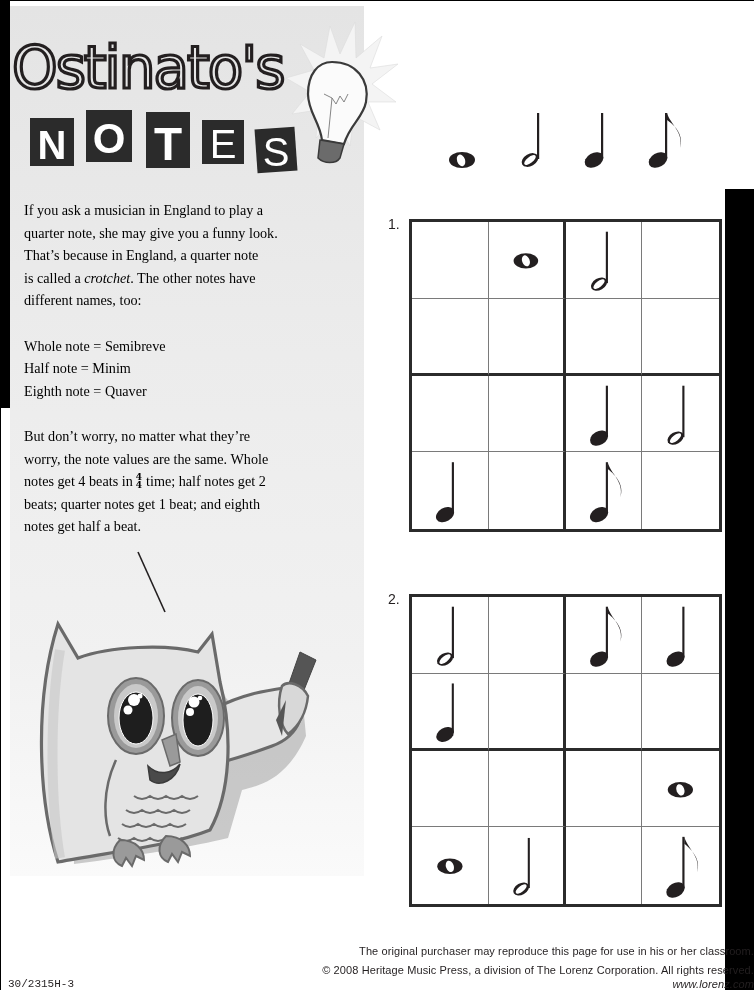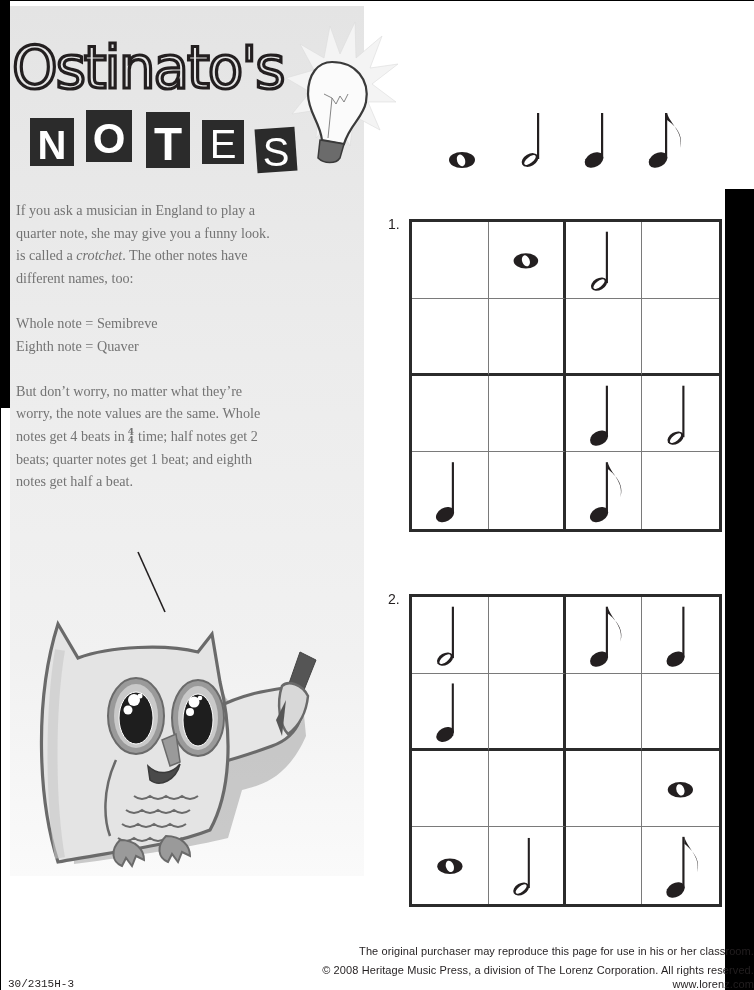--- a/index.html
+++ b/index.html
@@ -6,21 +6,21 @@
   body { width:754px; height:990px; position:relative; background:#ffffff; overflow:hidden; font-family:"Liberation Serif", serif; color:#231f20; }
   .top-rule { position:absolute; left:0; top:0; width:754px; height:1px; background:#000; }
   .left-bar { position:absolute; left:0; top:0; width:10px; height:408px; background:#000; }
   .left-line { position:absolute; left:0; top:408px; width:1px; height:582px; background:#000; }
   .right-bar { position:absolute; left:725px; top:189px; width:29px; height:801px; background:#000; }
 
   .sidebar { position:absolute; left:10px; top:6px; width:354px; height:870px;
     background:linear-gradient(to bottom, #e4e4e4 0%, #ececec 40%, #f1f1f1 75%, #fafafa 100%); }
   .title-svg { position:absolute; left:10px; top:6px; }
 
-  .body-text { position:absolute; left:16px; width:320px; font-size:14.2px; line-height:22.6px; color:#737373; }
+  .body-text { position:absolute; left:24px; width:320px; font-size:14.2px; line-height:22.6px; color:#000000; }
   .body-text p { margin:0; }
   .body-text .gap { height:22.6px; }
   .body-text em { }
   .timesig { display:inline-block; vertical-align:middle; font-family:"DejaVu Serif", serif; font-weight:bold; font-size:9px; line-height:8px; text-align:center; margin:0 4px 0 3px; position:relative; top:-2px; }
 
   .owl-svg { position:absolute; left:10px; top:540px; }
 
   .legend { position:absolute; left:440px; top:100px; }
   .puzzle-num { position:absolute; font-family:"Liberation Sans", sans-serif; font-size:14px; color:#231f20; }
   .grid { position:absolute; width:313px; height:313px; box-sizing:border-box; border:3px solid #2b2b2b; display:grid; grid-template-columns:repeat(4,1fr); grid-template-rows:repeat(4,1fr); background:#fff; }
@@ -67,24 +67,26 @@
     <text x="99" y="147" text-anchor="middle" font-family="Liberation Sans" font-weight="bold" font-size="42" fill="#fff">O</text>
     <text x="158" y="154" text-anchor="middle" font-family="Liberation Sans" font-weight="bold" font-size="46" fill="#fff">T</text>
     <text x="213" y="152" text-anchor="middle" font-family="Liberation Sans" font-size="40" fill="#fff">E</text>
     <text x="266" y="160" text-anchor="middle" font-family="Liberation Sans" font-size="40" fill="#fff">S</text>
   </g>
 </svg>
 
 <div class="body-text" style="top:199px;">
   <p>If you ask a musician in England to play a</p>
   <p>quarter note, she may give you a funny look.</p>
+  <p>That’s because in England, a quarter note</p>
   <p><span>is called a </span><em>crotchet</em><span>. The other notes have</span></p>
   <p>different names, too:</p>
   <div class="gap"></div>
   <p>Whole note = Semibreve</p>
+  <p>Half note = Minim</p>
   <p>Eighth note = Quaver</p>
   <div class="gap"></div>
   <p>But don’t worry, no matter what they’re</p>
   <p>worry, the note values are the same. Whole</p>
   <p><span>notes get 4 beats in</span><span class="timesig"><span style="display:block;">4</span><span style="display:block;">4</span></span><span>time; half notes get 2</span></p>
   <p>beats; quarter notes get 1 beat; and eighth</p>
   <p>notes get half a beat.</p>
 </div>
 
 <svg class="owl-svg" width="340" height="340" viewBox="0 0 340 340">
@@ -297,14 +299,14 @@
           <path d="M9,-54 C12,-42 26,-34 22,-18 C26,-30 18,-40 9,-47 Z" fill="#231f20"></path>
         </g>
       </svg>
     </div>
   </div>
 
 <div class="right-bar"></div>
 
 <div class="footer" style="top:945px;">The original purchaser may reproduce this page for use in his or her classroom.</div>
 <div class="footer" style="top:964px;">© 2008 Heritage Music Press, a division of The Lorenz Corporation. All rights reserved.</div>
-<div class="footer" style="top:978px; box-sizing:border-box;">www.lorenz.com</div>
+<div class="footer" style="top:978px; box-sizing:border-box;font-style:italic;">www.lorenz.com</div>
 <div class="catalog">30/2315H-3</div>
 
 </body></html>

